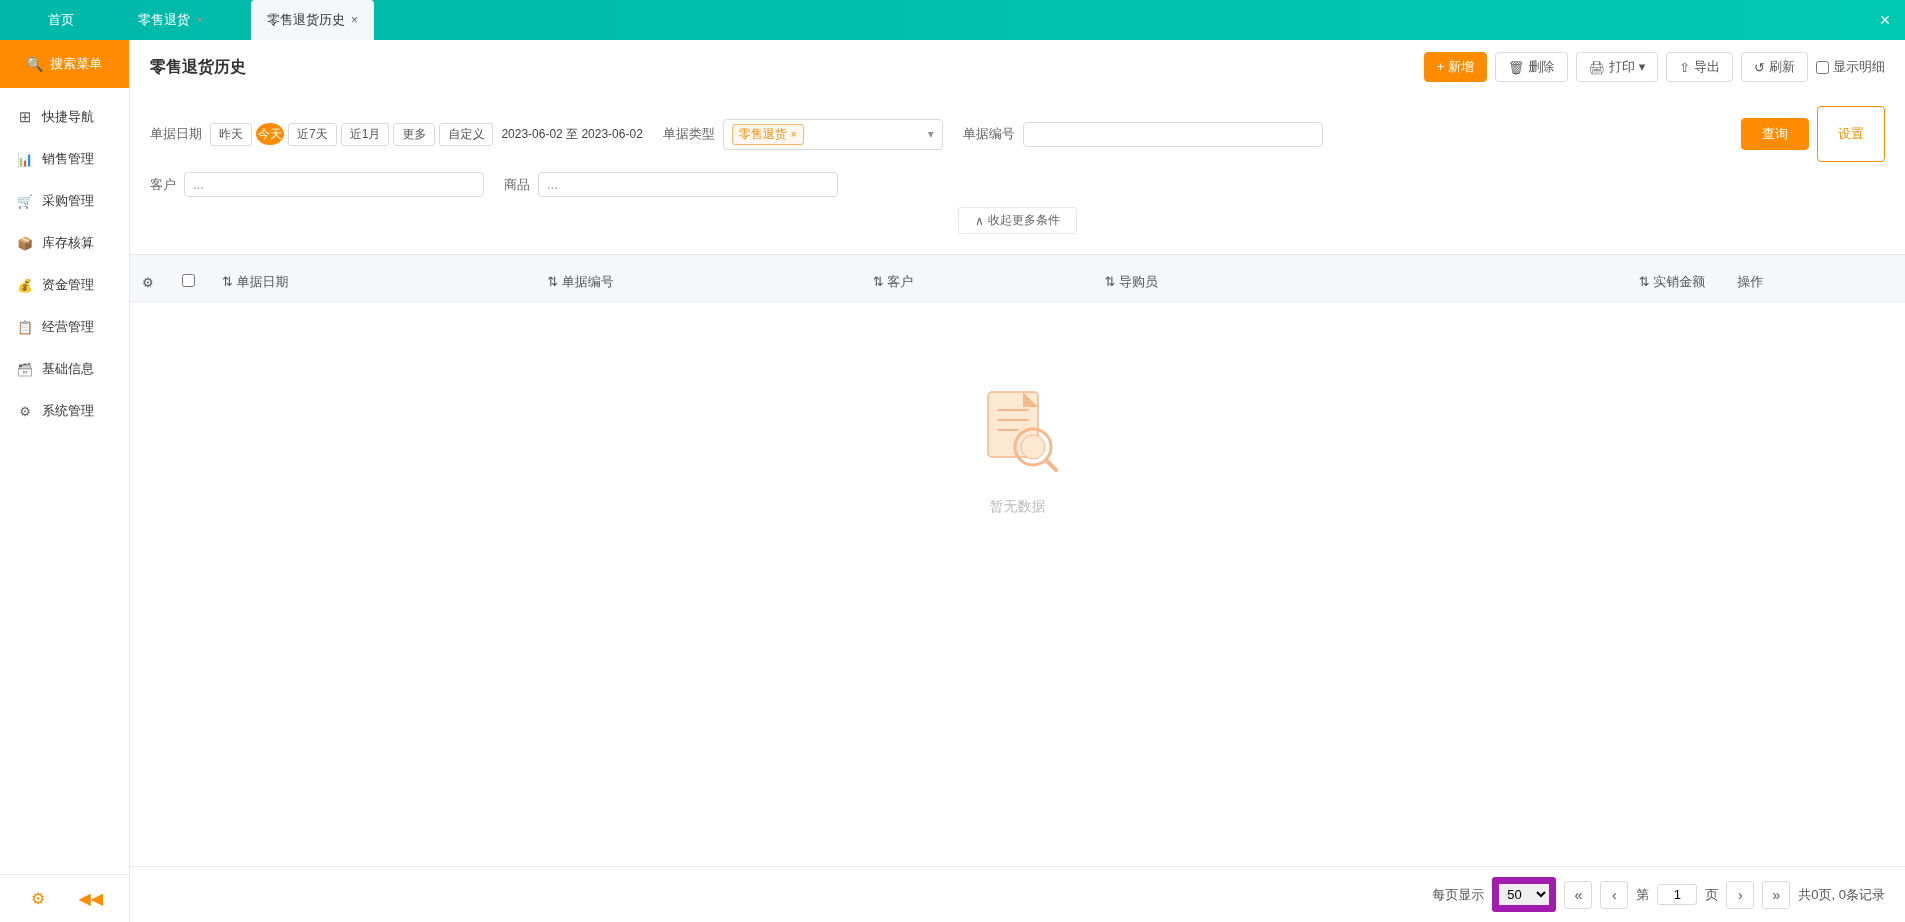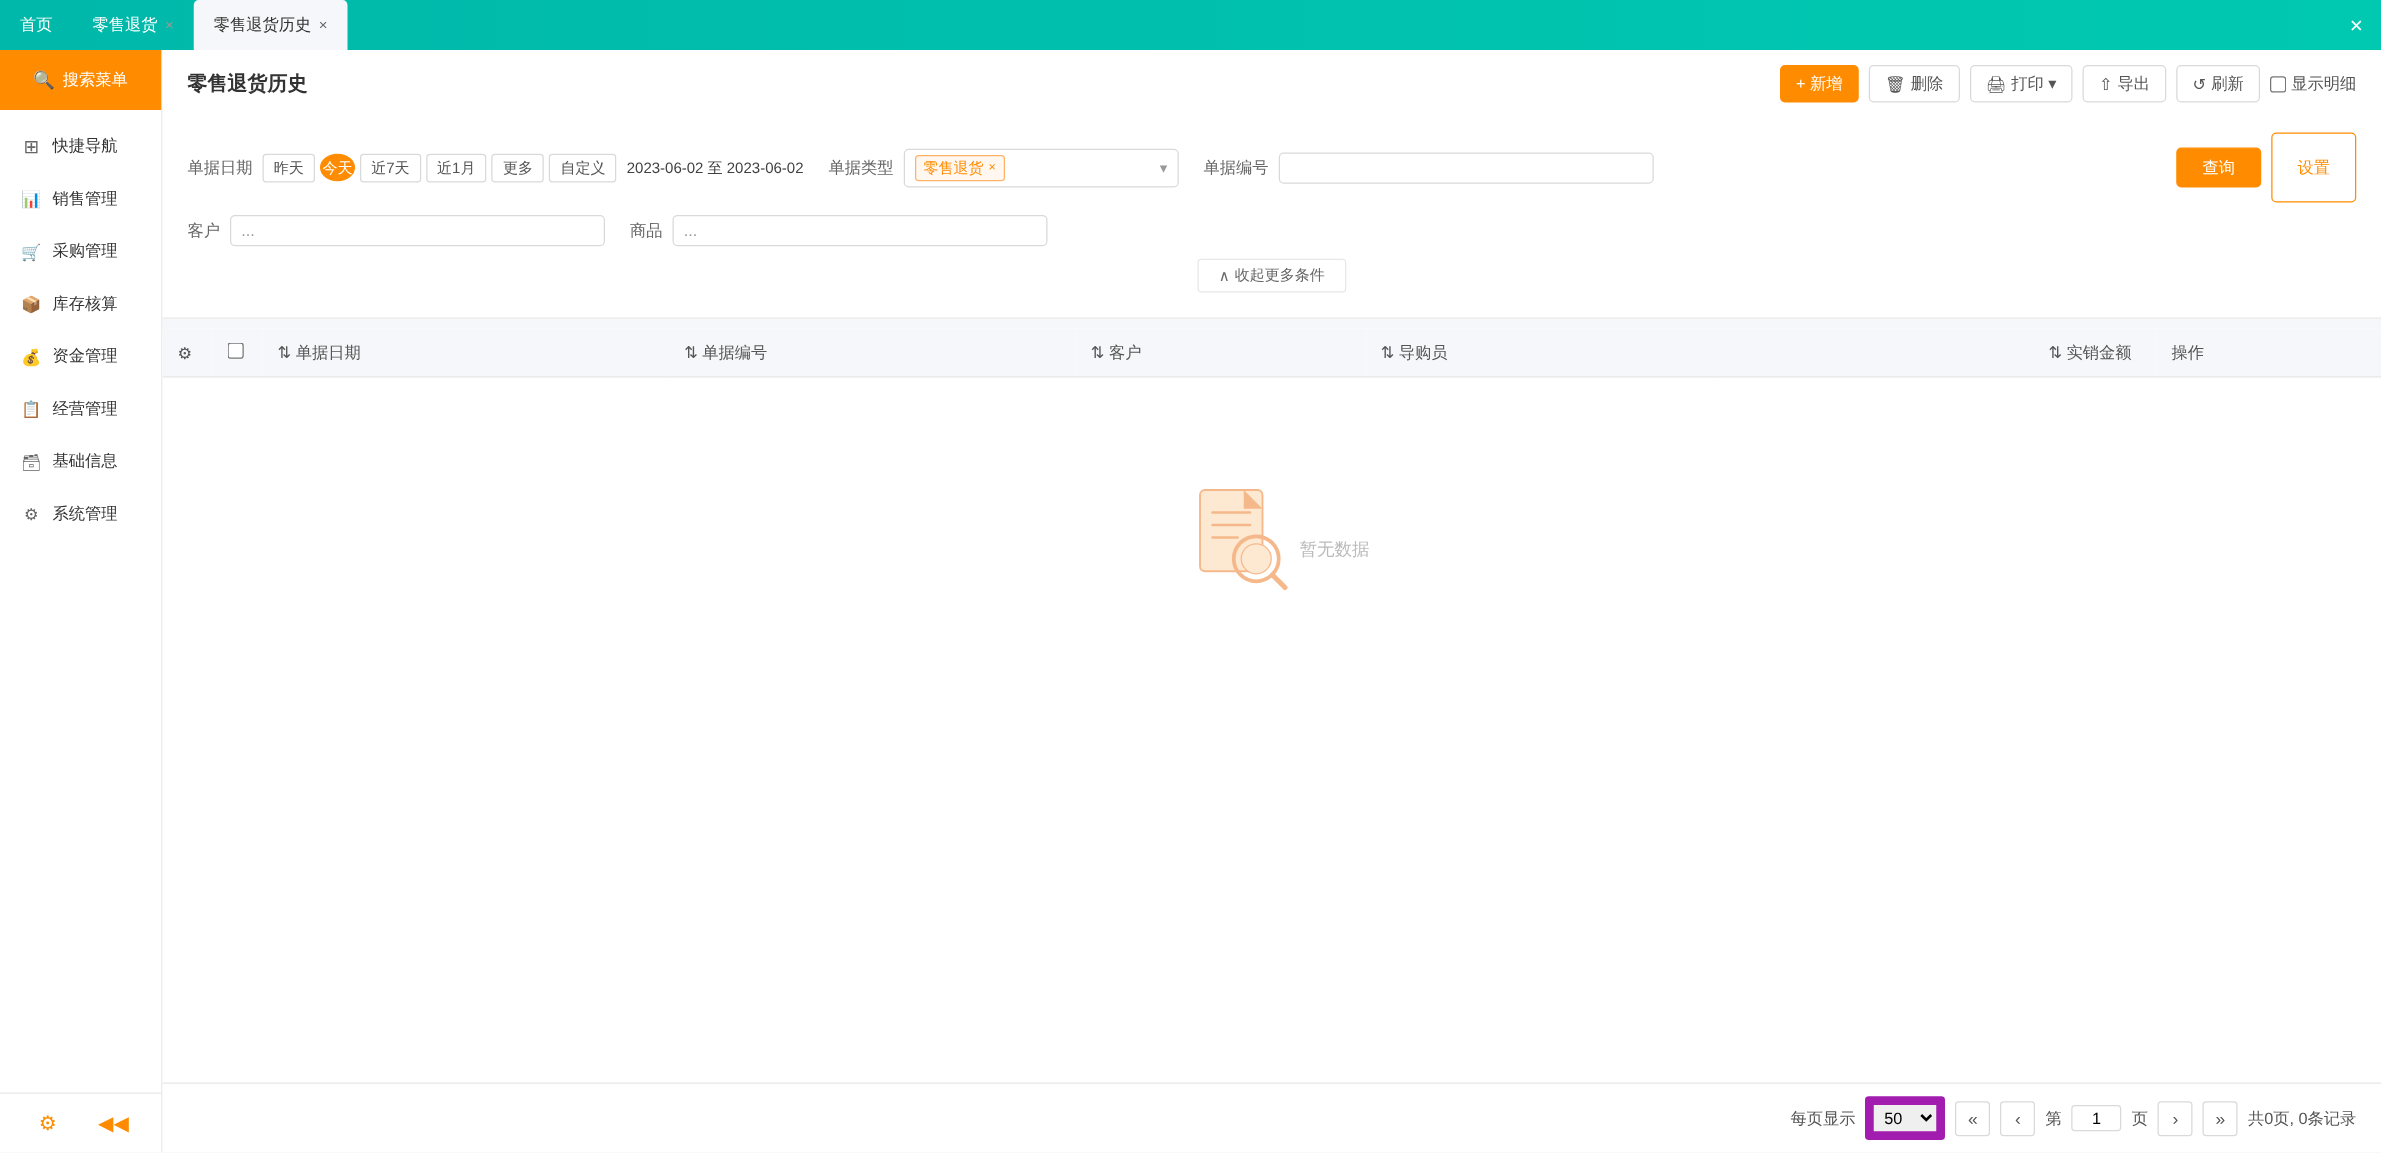--- a/index.html
+++ b/index.html
@@ -23,20 +23,21 @@
     .tab-item {
       height: 100%;
       display: flex;
       align-items: center;
       padding: 16px 16px;
       font-size: 13px;
       color: #fff;
       cursor: pointer;
       position: relative;
       white-space: nowrap;
+      margin-left: 32px;
     }
     .tab-item.active {
       background: #f5f7fa;
       color: #333;
       border-radius: 4px 4px 0 0;
     }
     .tab-item .tab-close {
       margin-left: 6px;
       font-size: 12px;
       color: #999;
@@ -333,21 +334,21 @@
       border-bottom: 1px solid #f0f0f0;
       padding: 10px 12px;
       color: #333;
     }
     .table-settings-col { width: 40px; text-align: center; }
     .table-checkbox-col { width: 40px; text-align: center; }
 
     
     .empty-state {
       display: flex;
-      flex-direction: row;
+      flex-direction: column;
       align-items: center;
       justify-content: center;
       padding: 80px 0;
       color: #bbb;
       font-size: 14px;
     }
     .empty-icon {
       width: 100px;
       height: 100px;
       margin-bottom: 16px;

